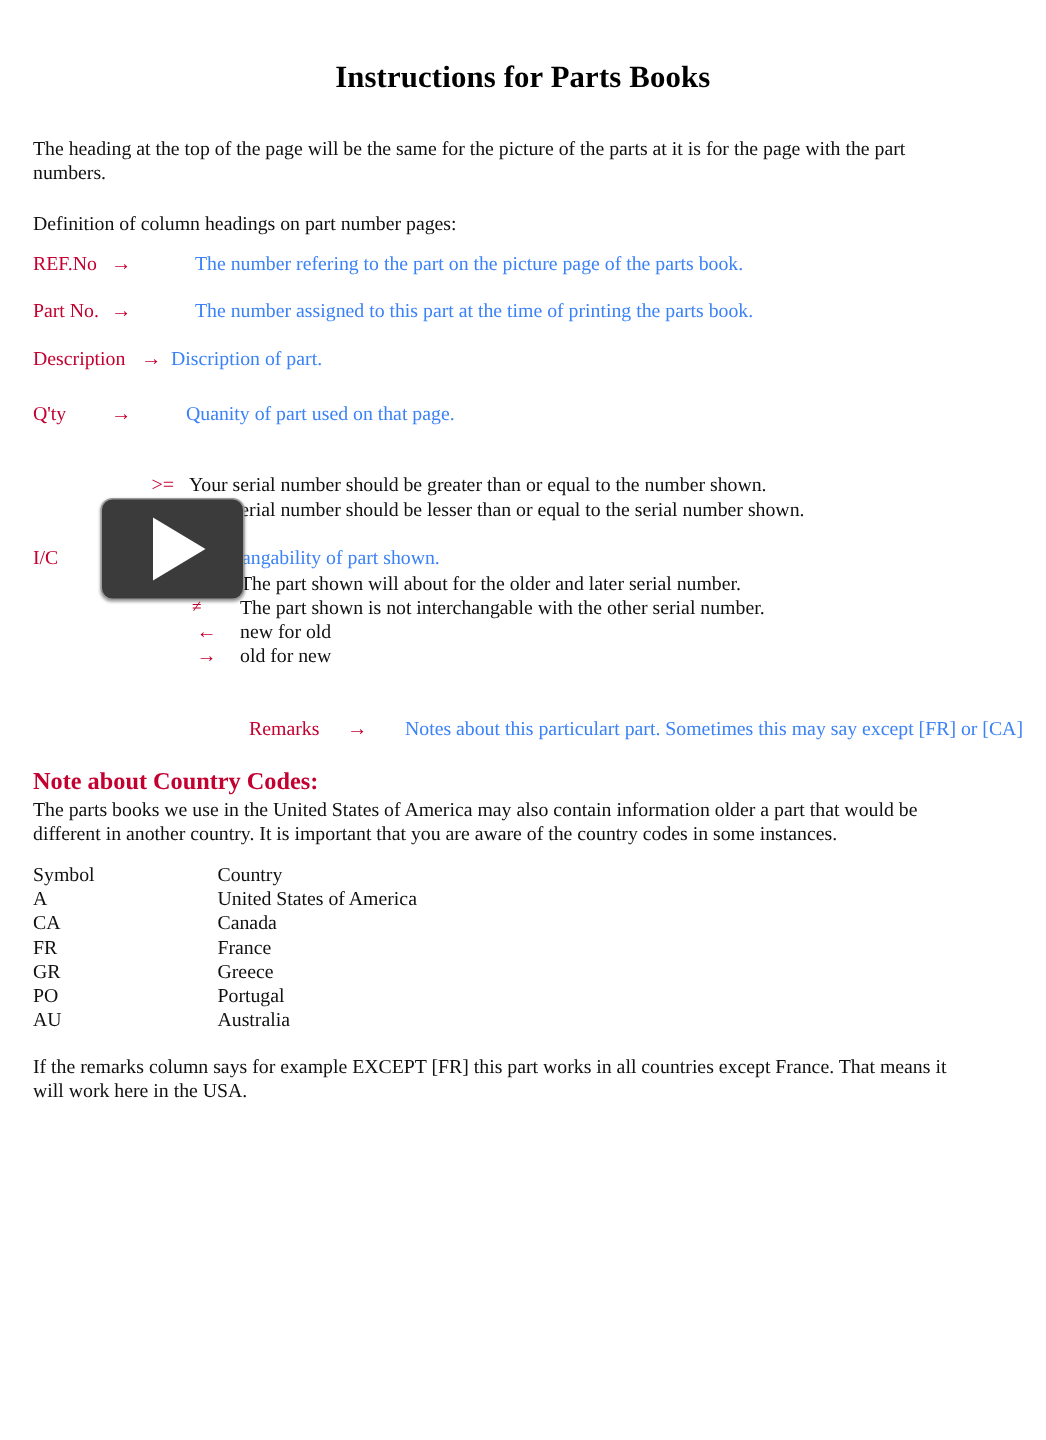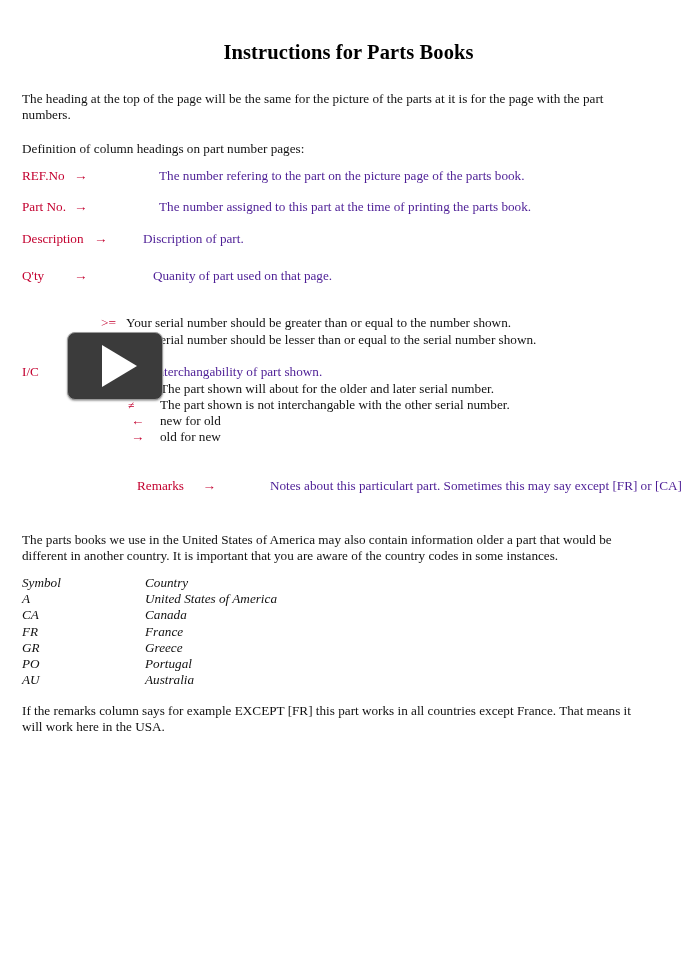--- a/index.html
+++ b/index.html
@@ -63,23 +63,22 @@
     vertical-align: top;
   }
   .def-arrow {
     color: #C3002F;
     display: inline-block;
     vertical-align: top;
     font-size: 13.6px;
   }
   .def-desc {
     display: inline-block;
-    color: #4c1d95;
+    color: #3b82f6;
     vertical-align: top;
-    margin-left: 29px;
   }
 
   
   #row-refno   { top: 168px; }
   #row-partno  { top: 199px; }
   #row-desc    { top: 231px; }
   #row-qty     { top: 268px; }
   #row-sno     { top: 297px; }
   #row-ic      { top: 364px; }
   #row-remarks { top: 478px; text-align: right; }
@@ -162,21 +161,20 @@
     width: 614px;
   }
 
   .code-table {
     position: absolute;
     left: 22px;
     top: 575px;
     border-collapse: collapse;
     font-size: 13.2px;
     line-height: 16.2px;
-    font-style: italic;
   }
   .code-table td {
     padding: 0;
     vertical-align: top;
     color: #111;
     font-size: 13.2px;
     line-height: 16.2px;
   }
   .code-table td.sym-col { width: 123px; }
 
@@ -264,20 +262,21 @@
   </div>
   <div class="sub-line" id="sub-ofn">
     <span class="sub-sym">→</span>
     <span class="sub-txt">old for new</span>
   </div>
 
   <div class="def-row" id="row-remarks">
     <span class="def-term">Remarks</span><span class="def-arrow">→</span><span class="def-desc">Notes about this particulart part. Sometimes this may say except [FR] or [CA]</span>
   </div>
 
+  <div class="section-heading">Note about Country Codes:</div>
   <div class="para" id="country-para">The parts books we use in the United States of America may also contain information older a part that would be different in another country. It is important that you are aware of the country codes in some instances.</div>
 
   <table class="code-table">
     <tbody>
       <tr>
         <td class="sym-col">Symbol</td>
         <td>Country</td>
       </tr>
       <tr>
         <td class="sym-col">A</td>

